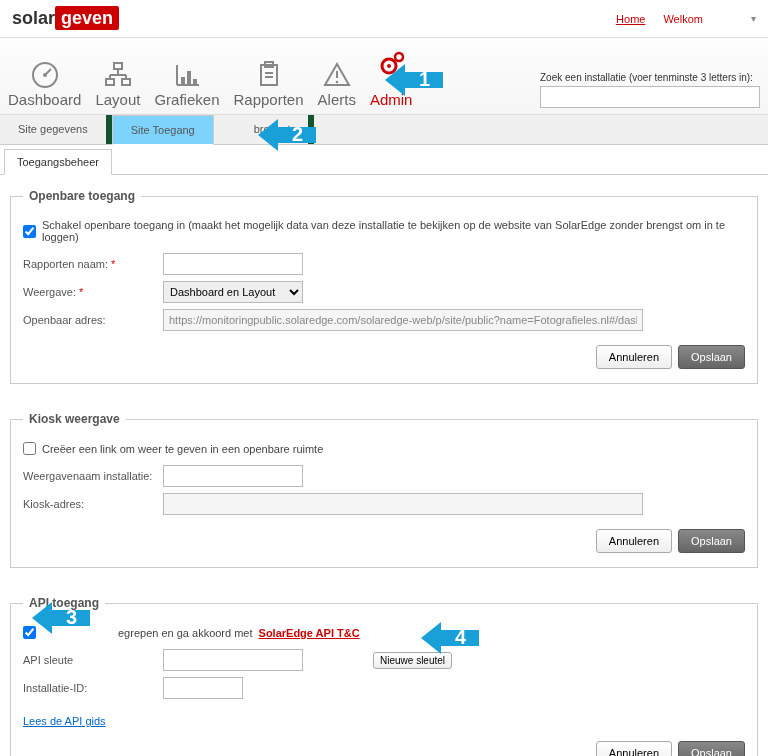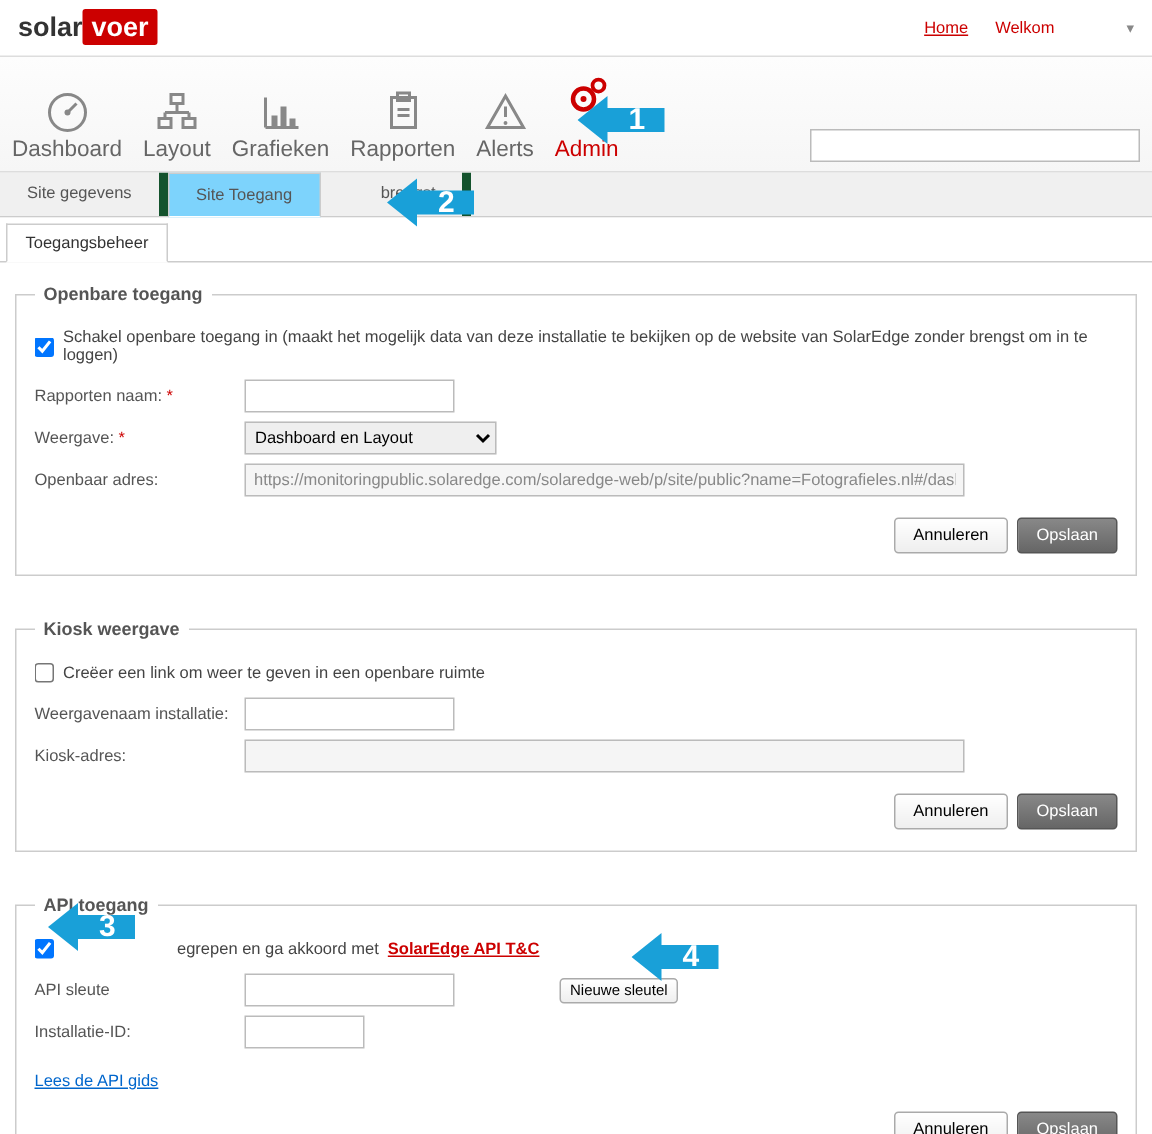--- a/index.html
+++ b/index.html
@@ -26,40 +26,40 @@
 .panel { margin: 14px 10px; }
 fieldset { border: 1px solid #ccc; padding: 10px 12px 14px; margin-bottom: 28px; }
 legend { font-size: 12px; font-weight: bold; color: #555; padding: 0 6px; }
 .row { display: flex; align-items: center; margin: 6px 0; }
 .lbl { width: 140px; color: #555; font-size: 11px; }
 .req::after { content: " *"; color: #c00; }
 input[type=text] { border: 1px solid #bbb; padding: 3px 5px; font-size: 11px; height: 22px; }
 .w140 { width: 140px; }
 .w480 { width: 480px; }
 .w80 { width: 80px; }
-select { border: 1px solid #bbb; padding: 2px; font-size: 11px; height: 22px; width: 168px; }
+select { border: 1px solid #bbb; padding: 2px; font-size: 11px; height: 22px; width: 140px; }
 .readonly { background: #f5f5f5; color: #888; }
 .btnrow { display: flex; justify-content: flex-end; gap: 6px; margin-top: 14px; }
 .btn { padding: 5px 12px; border: 1px solid #aaa; border-radius: 3px; background: linear-gradient(#fff,#eee); font-size: 11px; cursor: pointer; }
 .btn-primary { background: linear-gradient(#888,#666); color: #fff; border-color: #555; }
 .btn-small { padding: 2px 6px; font-size: 10px; }
 .checkbox-row { display: flex; align-items: center; gap: 6px; margin: 6px 0 10px; font-size: 11px; color: #444; }
 .callout { position: absolute; display: flex; align-items: center; pointer-events: none; z-index: 50; }
 .callout svg { width: 60px; height: 40px; }
 .linklike { color: #c00; text-decoration: underline; font-weight: bold; cursor: pointer; }
 .guide-link { color: #06c; text-decoration: underline; font-size: 11px; margin-top: 10px; display: inline-block; cursor: pointer; }
 .page-wrap { position: relative; }
 </style>
 </head>
 <body>
 <div class="page-wrap">
 
 <div class="header">
   <div class="logo">
-    <span class="s1">solar</span><span class="s2">voer</span>
+    <span class="s1">solar</span><span class="s2">geven</span>
   </div>
   <div class="header-right">
     <a href="#">Home</a>
     <span class="welkom">Welkom</span>
     <span class="caret">▾</span>
   </div>
 </div>
 
 <div class="navbar">
   <div class="navitem">
@@ -111,20 +111,21 @@
   </div>
   <div class="navitem active">
     <svg viewBox="0 0 32 32">
           <circle cx="14" cy="18" r="7" fill="none" stroke="#c00" stroke-width="3"></circle>
           <circle cx="14" cy="18" r="2" fill="#c00"></circle>
           <circle cx="24" cy="9" r="4" fill="none" stroke="#c00" stroke-width="2.5"></circle>
         </svg>
     <span>Admin</span>
   </div>
   <div class="search-area">
+    <span>Zoek een installatie (voer tenminste 3 letters in):</span>
     <input type="text" value="" style="">
   </div>
 </div>
 
 <div class="tabs">
   <div class="tab">Site gegevens</div>
   <div class="tab active">Site Toegang</div>
   <div class="tab" style="border-left:none;padding-left:40px;">brengst</div>
 </div>
 <div class="subtabs">

